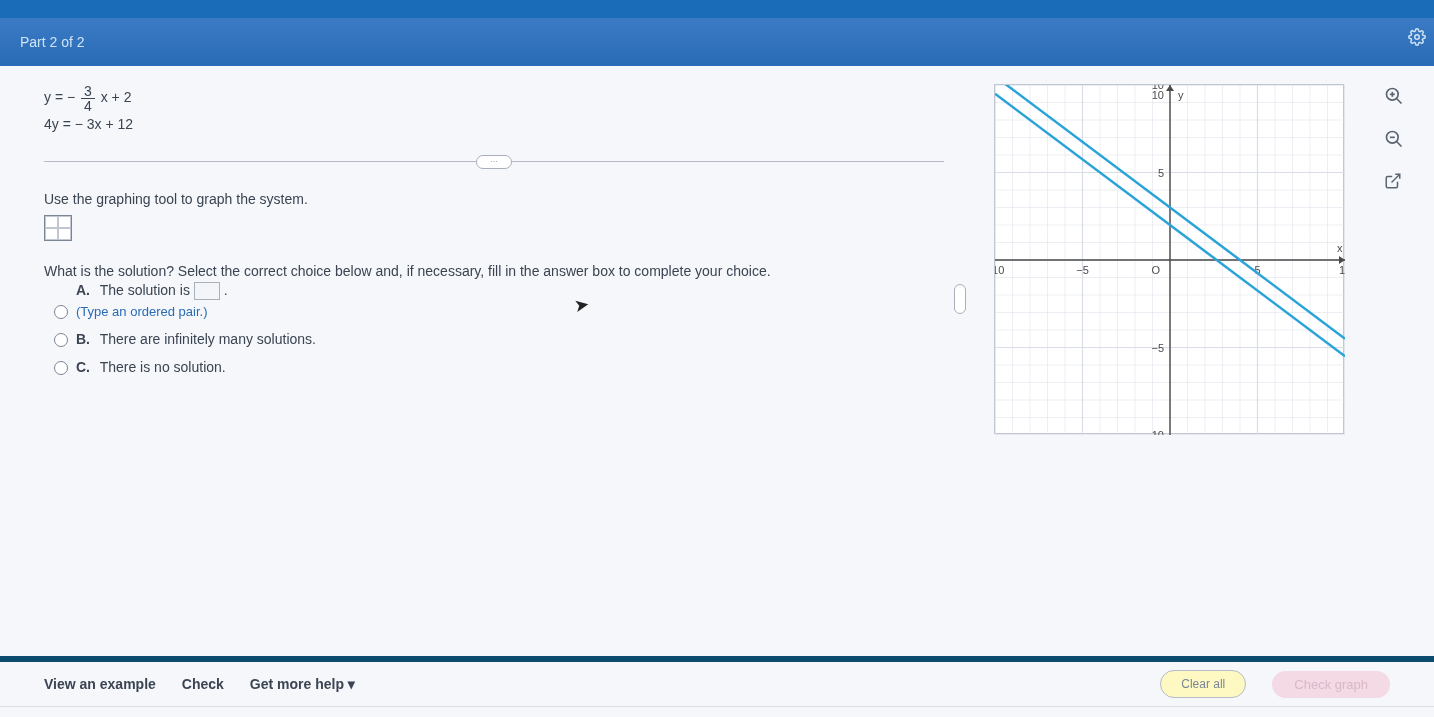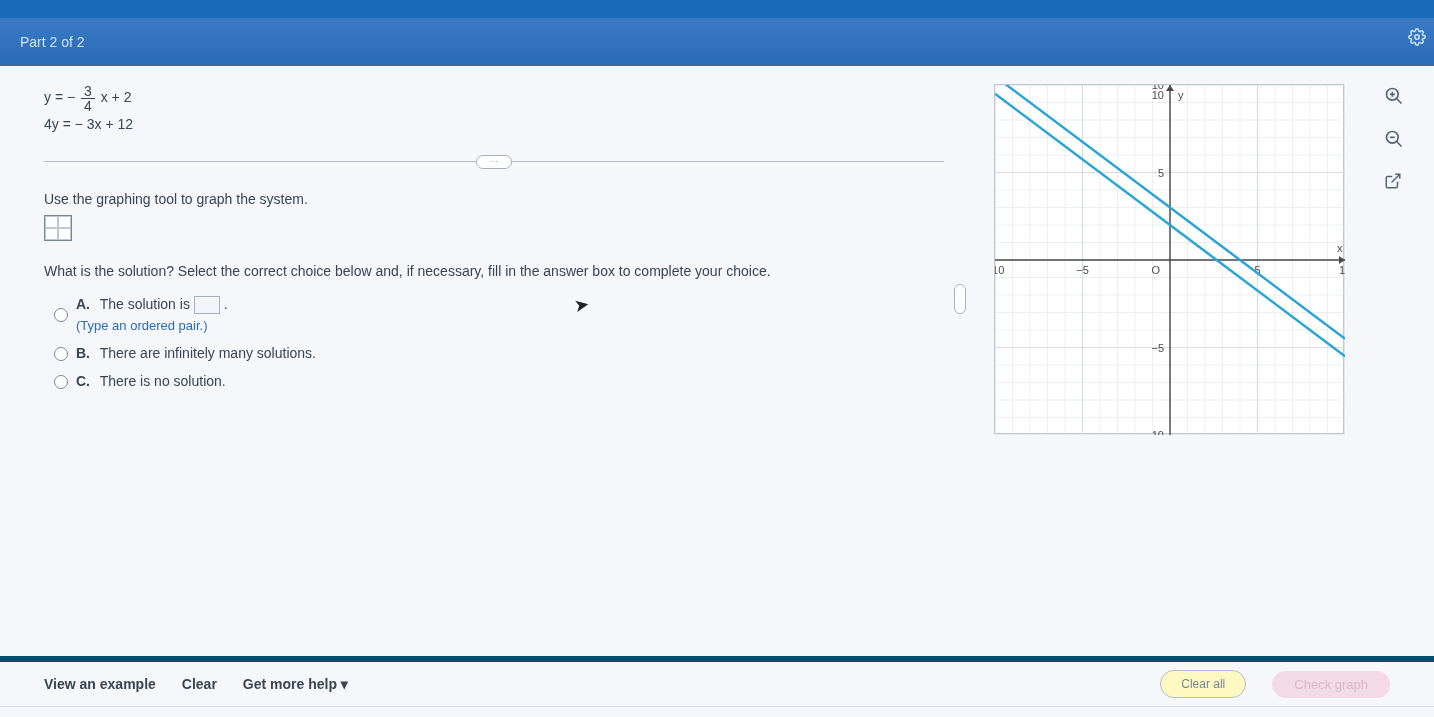--- a/index.html
+++ b/index.html
@@ -66,26 +66,26 @@
 .graph-tool-icon {
   width: 28px; height: 26px;
   border: 1px solid #7a8596;
   background: #fff;
   margin-bottom: 20px;
   display: grid;
   grid-template-columns: 1fr 1fr;
   grid-template-rows: 1fr 1fr;
 }
 .graph-tool-icon div { border: 1px solid #c0c7d2; }
-.q2 { margin-bottom: 14px; line-height: 1.5; }
+.q2 { margin-bottom: 0; line-height: 1.5; }
 .choices { padding-left: 10px; }
 .choice {
   display: flex;
   gap: 8px;
-  align-items: center;
+  align-items: flex-end;
   margin-bottom: 12px;
   color: #3a4452;
 }
 .radio {
   width: 14px; height: 14px;
   border: 1px solid #7a8596;
   border-radius: 50%;
   background: #fff;
   flex-shrink: 0;
   margin-top: 2px;
@@ -359,21 +359,21 @@
             <polyline points="15 3 21 3 21 9"></polyline>
             <line x1="10" y1="14" x2="21" y2="3"></line>
           </svg>
       </span>
     </div>
   </div>
 </div>
 
 <div class="bottom-actions">
   <span class="link">View an example</span>
-  <span class="link">Clear</span>
+  <span class="link">Check</span>
   <span class="link">Get more help ▾</span>
   <div class="spacer"></div>
   <div class="clear-btn">Clear all</div>
   <div class="check-btn">Check graph</div>
 </div>
 
 <div class="footer">
   <div class="progress-btn">iew Progress</div>
   <div class="spacer"></div>
   <div class="q-of">

